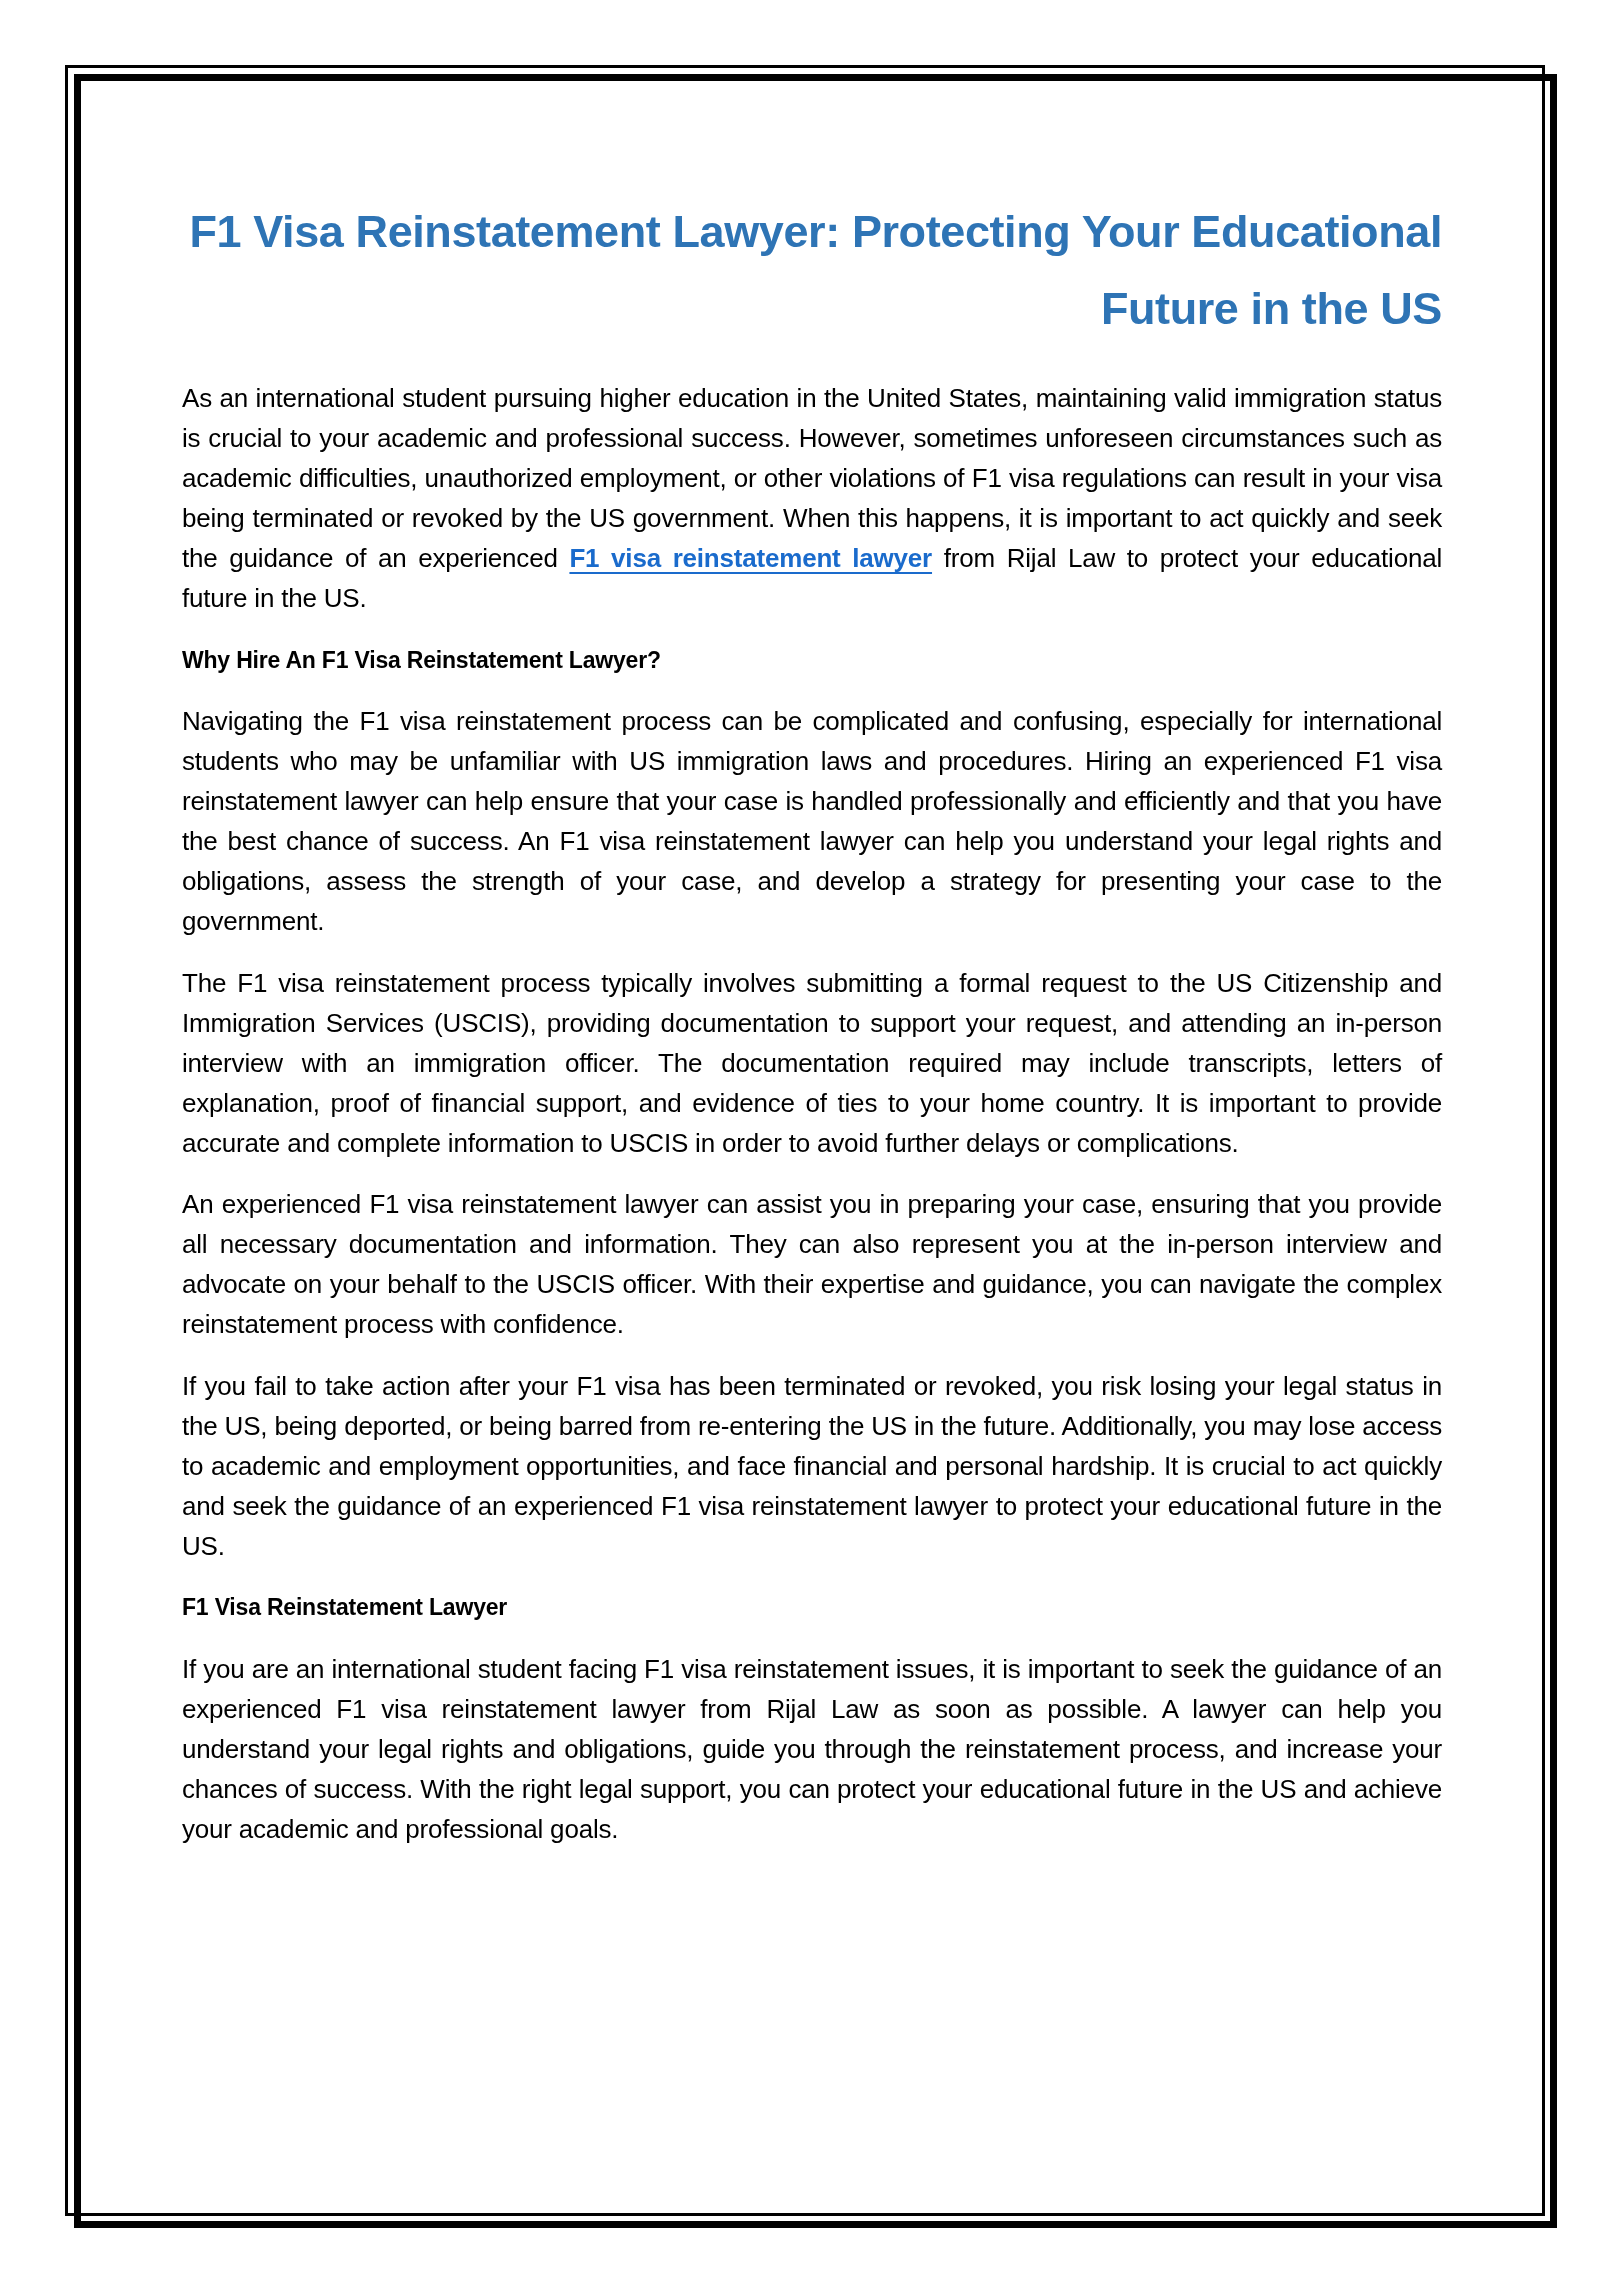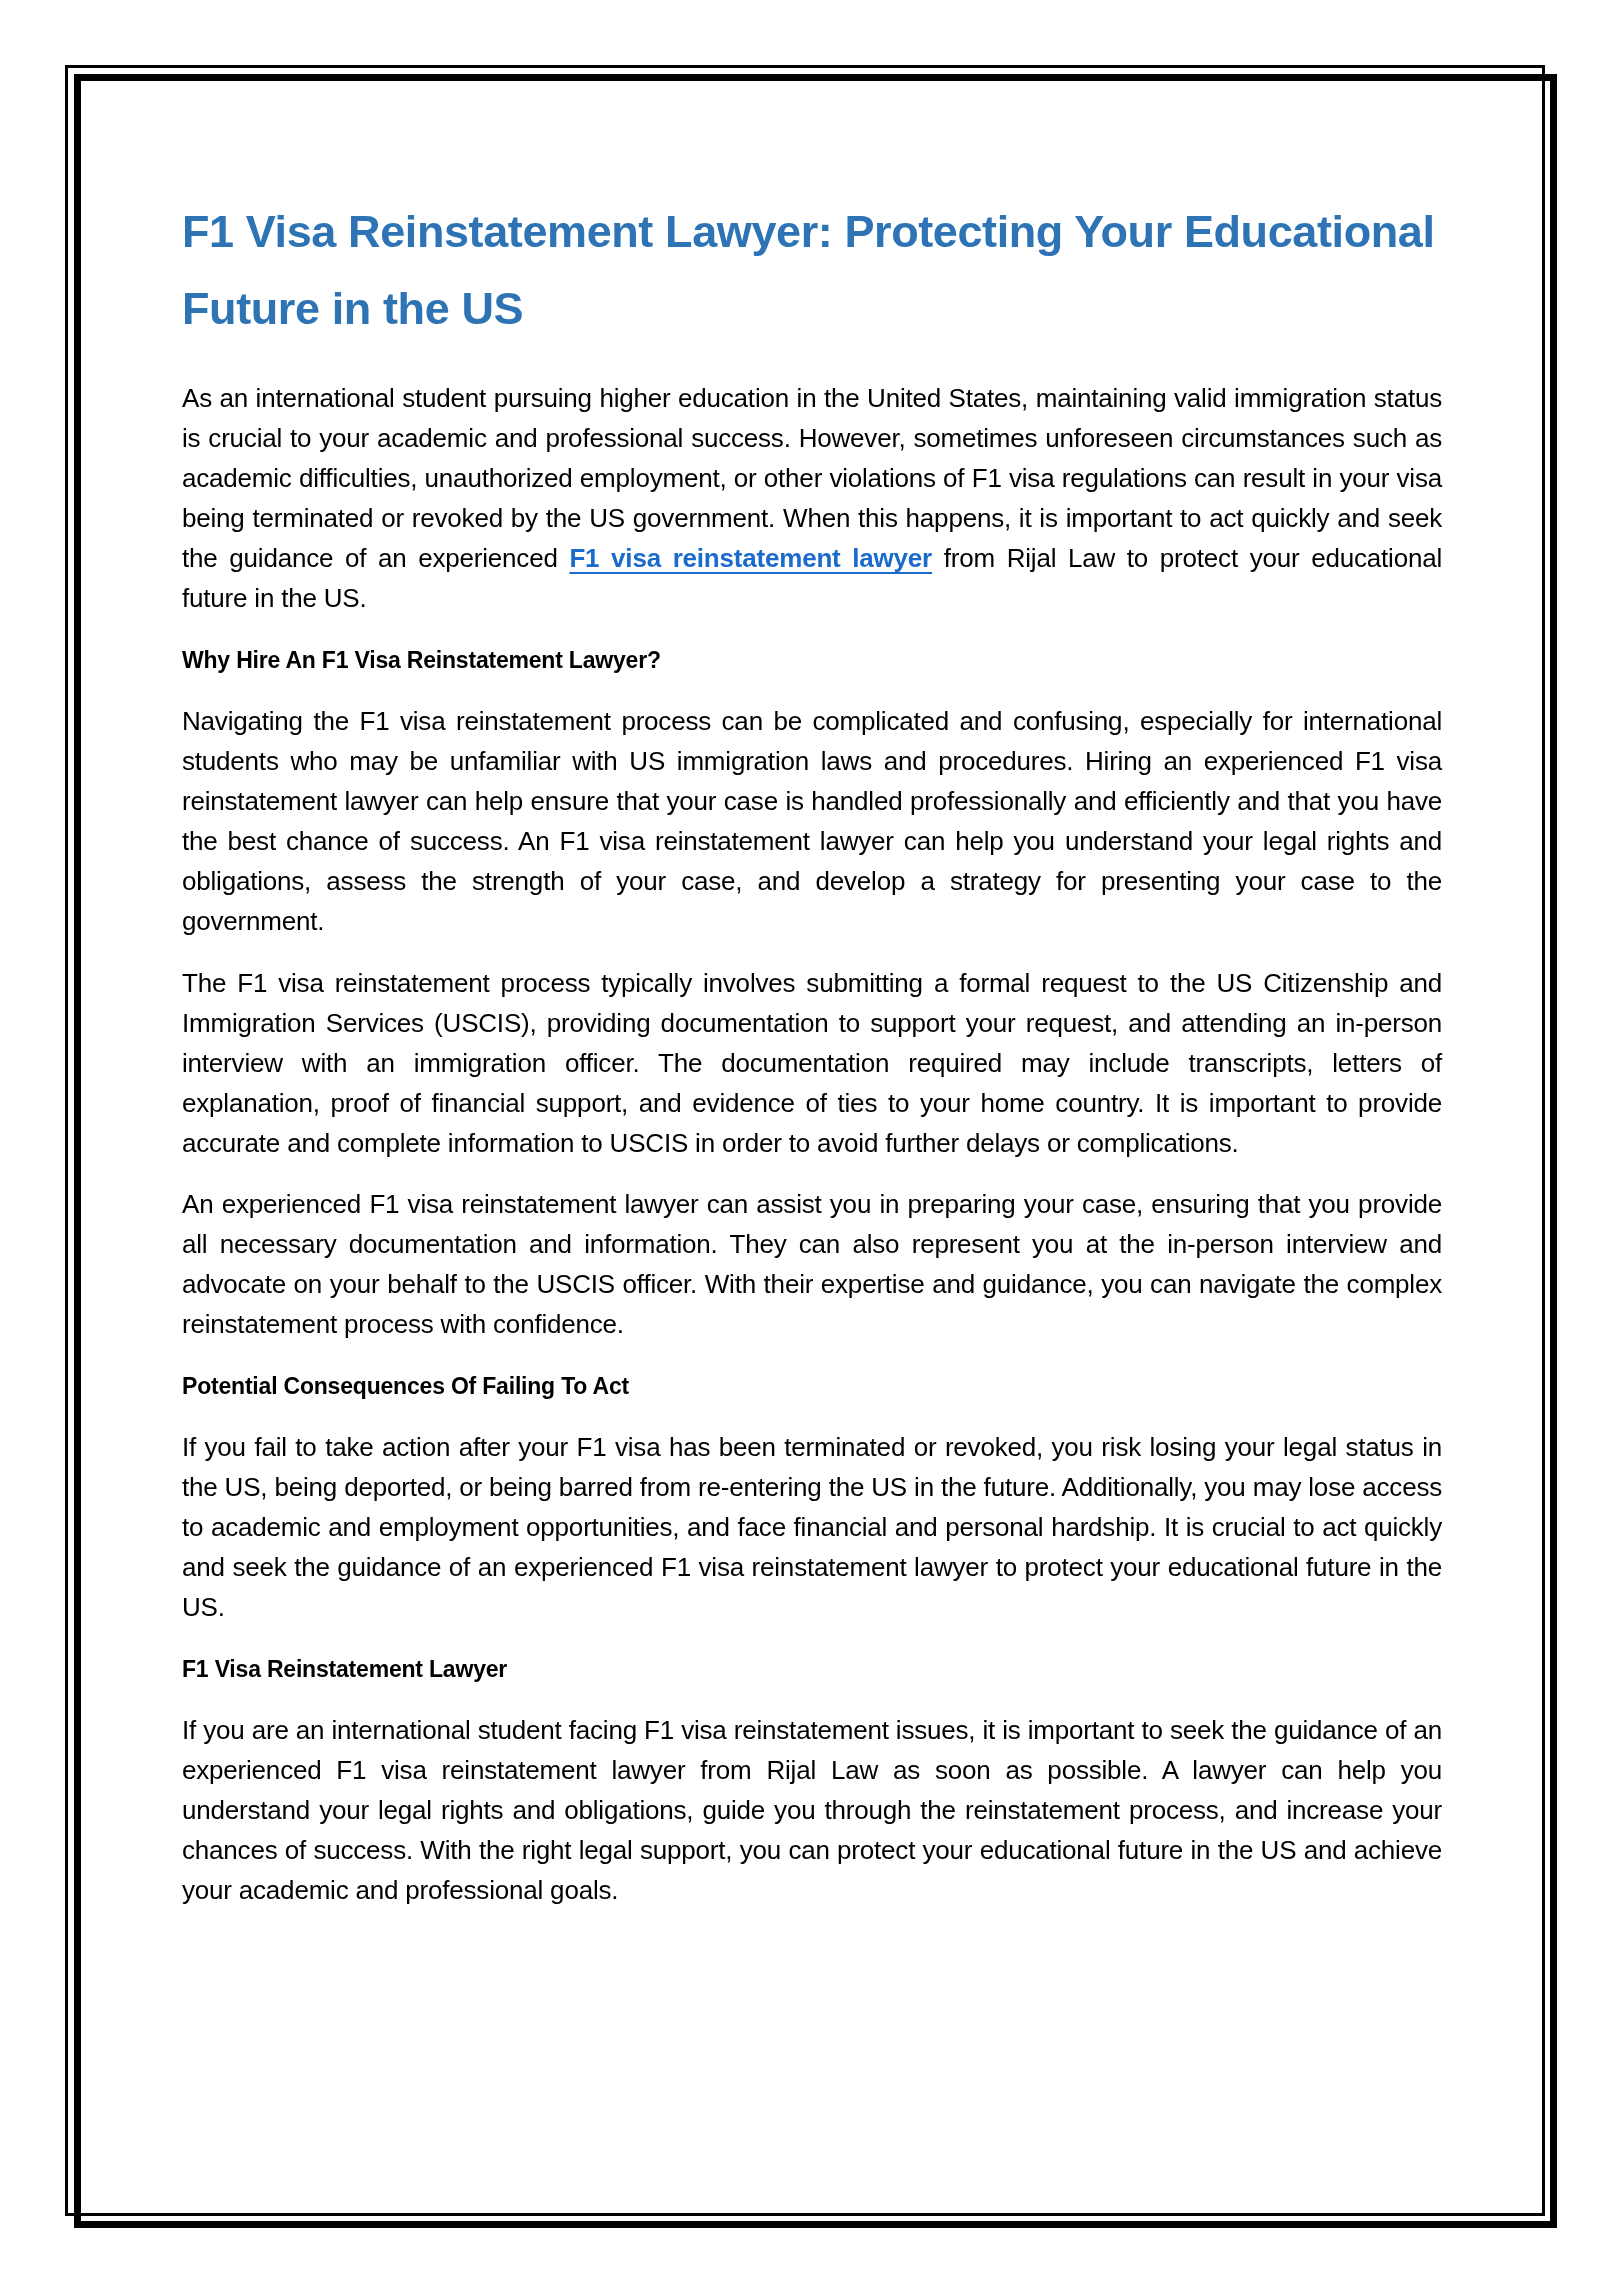--- a/index.html
+++ b/index.html
@@ -40,21 +40,21 @@
     position: absolute;
     left: 182px;
     top: 193px;
     width: 1260px;
   }
   .doc-title {
     margin: 0 0 31px 0;
     font-size: 45px;
     line-height: 77px;
     font-weight: bold;
-    text-align: left;
+    text-align: right;
     letter-spacing: -0.4px;
   }
   .body-par {
     margin: 0 0 21.5px 0;
     font-size: 26px;
     line-height: 40px;
     text-align: justify;
     text-justify: inter-word;
     letter-spacing: -0.2px;
     color: #000000;
@@ -86,20 +86,19 @@
   <h1 class="doc-title" style="color: rgb(46, 116, 181);">F1 Visa Reinstatement Lawyer: Protecting Your Educational Future in the US</h1>
 
   <p class="body-par"><span>As an international student pursuing higher education in the United States, maintaining valid immigration status is crucial to your academic and professional success. However, sometimes unforeseen circumstances such as academic difficulties, unauthorized employment, or other violations of F1 visa regulations can result in your visa being terminated or revoked by the US government. When this happens, it is important to act quickly and seek the guidance of an experienced </span><span class="inline-link" style="color: rgb(26, 107, 204);">F1 visa reinstatement lawyer</span><span> from Rijal Law to protect your educational future in the US.</span></p>
 
   <h2 class="sec-heading">Why Hire An F1 Visa Reinstatement Lawyer?</h2>
   <p class="body-par">Navigating the F1 visa reinstatement process can be complicated and confusing, especially for international students who may be unfamiliar with US immigration laws and procedures. Hiring an experienced F1 visa reinstatement lawyer can help ensure that your case is handled professionally and efficiently and that you have the best chance of success. An F1 visa reinstatement lawyer can help you understand your legal rights and obligations, assess the strength of your case, and develop a strategy for presenting your case to the government.</p>
 
   <p class="body-par">The F1 visa reinstatement process typically involves submitting a formal request to the US Citizenship and Immigration Services (USCIS), providing documentation to support your request, and attending an in-person interview with an immigration officer. The documentation required may include transcripts, letters of explanation, proof of financial support, and evidence of ties to your home country. It is important to provide accurate and complete information to USCIS in order to avoid further delays or complications.</p>
   <p class="body-par">An experienced F1 visa reinstatement lawyer can assist you in preparing your case, ensuring that you provide all necessary documentation and information. They can also represent you at the in-person interview and advocate on your behalf to the USCIS officer. With their expertise and guidance, you can navigate the complex reinstatement process with confidence.</p>
 
-  <h2 class="sec-heading">Potential Consequences Of Failing To Act</h2>
   <p class="body-par">If you fail to take action after your F1 visa has been terminated or revoked, you risk losing your legal status in the US, being deported, or being barred from re-entering the US in the future. Additionally, you may lose access to academic and employment opportunities, and face financial and personal hardship. It is crucial to act quickly and seek the guidance of an experienced F1 visa reinstatement lawyer to protect your educational future in the US.</p>
 
   <h2 class="sec-heading">F1 Visa Reinstatement Lawyer</h2>
   <p class="body-par">If you are an international student facing F1 visa reinstatement issues, it is important to seek the guidance of an experienced F1 visa reinstatement lawyer from Rijal Law as soon as possible. A lawyer can help you understand your legal rights and obligations, guide you through the reinstatement process, and increase your chances of success. With the right legal support, you can protect your educational future in the US and achieve your academic and professional goals.</p>
 
 </div>
 
 
 </body></html>

